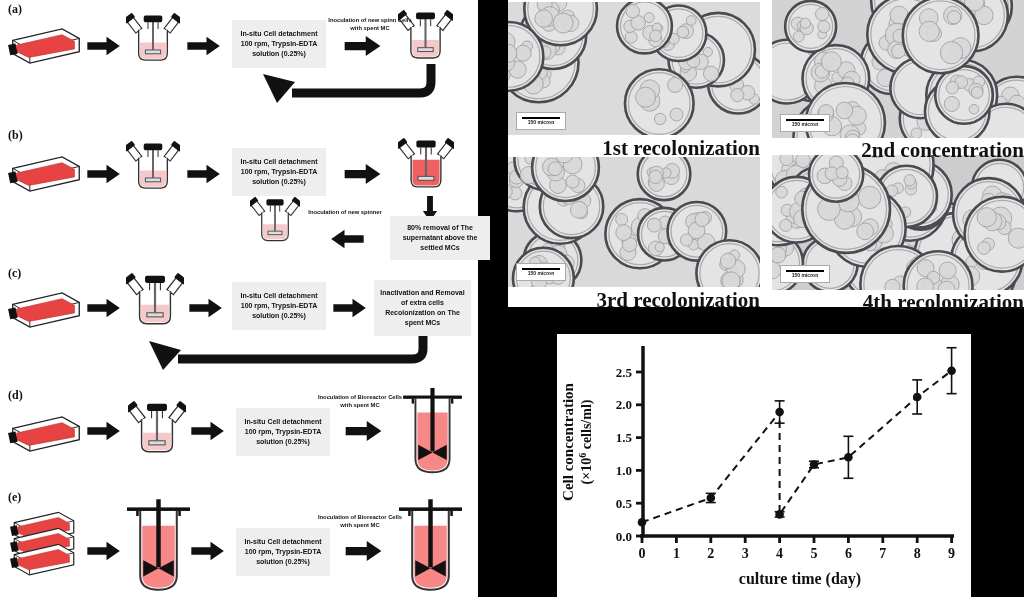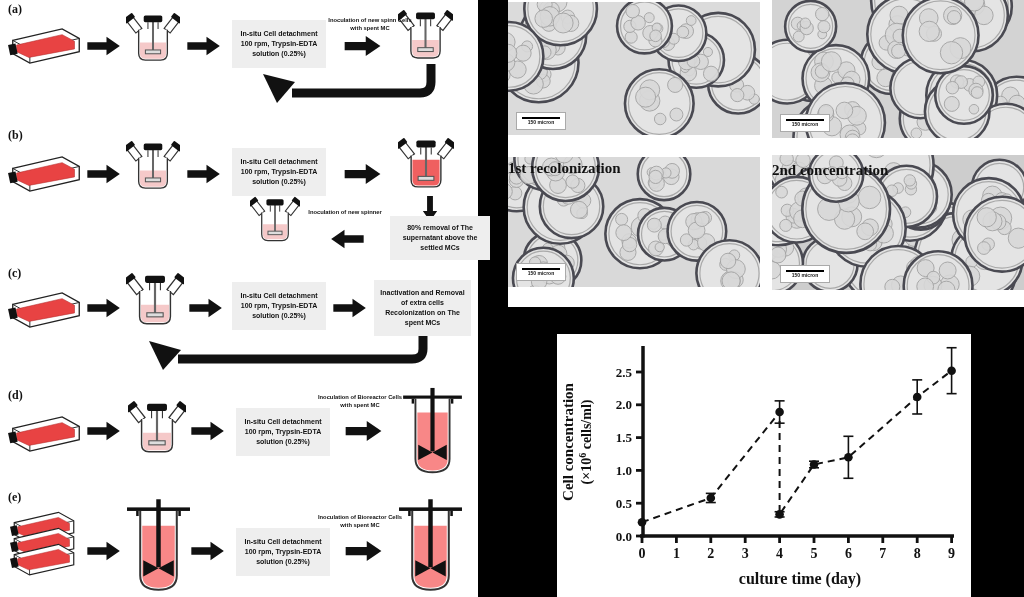--- a/index.html
+++ b/index.html
@@ -12,21 +12,21 @@
              font-size:12px;color:#111;}
   .tbox{position:absolute;background:#eeeeee;color:#111;font-weight:bold;font-size:7px;
         line-height:1.45;display:flex;align-items:center;justify-content:center;
         text-align:center;padding:2px 4px;box-sizing:border-box;}
   .alabel{position:absolute;font-weight:bold;font-size:5.8px;line-height:1.35;
           text-align:center;color:#111;}
   
   .micro-section{position:absolute;left:508px;top:0;width:516px;height:307px;background:#fff;}
   .micro-img{position:absolute;}
   .caption{position:absolute;font-family:"Liberation Serif",serif;font-weight:bold;
-           font-size:15px;text-align:left;color:#111;width:252px;margin-top:24px;}
+           font-size:21px;text-align:right;color:#111;width:252px;}
   .scalebar{position:absolute;background:#fff;border:1px solid #aaa;width:48px;height:16px;
             display:flex;flex-direction:column;align-items:center;justify-content:center;gap:1px;}
   .scalebar .bar{width:38px;height:2.5px;background:#000;}
   .scalebar span{font-size:5px;font-weight:bold;color:#111;line-height:1;}
   
   .chartpanel{position:absolute;left:553px;top:330px;width:422px;height:267px;background:#fff;
               border:4px solid #000;border-bottom:none;box-sizing:border-box;}
   .chartpanel svg{display:block;}
   text{user-select:none;}
 </style>
@@ -931,20 +931,22 @@
         <div class="bar"></div>
         <span>150 micron</span>
       </div>
     <div class="scalebar" style="left:272px;top:265px">
         <div class="bar"></div>
         <span>150 micron</span>
       </div>
 
     <div class="caption" style="left:0;top:136px">1st recolonization</div>
     <div class="caption" style="left:264px;top:138px">2nd concentration</div>
+    <div class="caption" style="left:0;top:288px">3rd recolonization</div>
+    <div class="caption" style="left:264px;top:290px">4th recolonization</div>
   </div>
 
   <div class="chartpanel">
     <svg width="414" height="263" viewBox="0 0 414 263">
         <line x1="86" y1="12" x2="86" y2="203.5" stroke="#111" stroke-width="3.5"></line>
         <line x1="83" y1="202" x2="397" y2="202" stroke="#111" stroke-width="3.5"></line>
         <line x1="85" y1="202" x2="85" y2="209" stroke="#111" stroke-width="2.8"></line>
         <text x="85" y="224" text-anchor="middle" fill="#111" font-family="&quot;Liberation Serif&quot;, serif" font-size="14" font-weight="bold">0</text>
         <line x1="119.4" y1="202" x2="119.4" y2="209" stroke="#111" stroke-width="2.8"></line>
         <text x="119.4" y="224" text-anchor="middle" fill="#111" font-family="&quot;Liberation Serif&quot;, serif" font-size="14" font-weight="bold">1</text>

